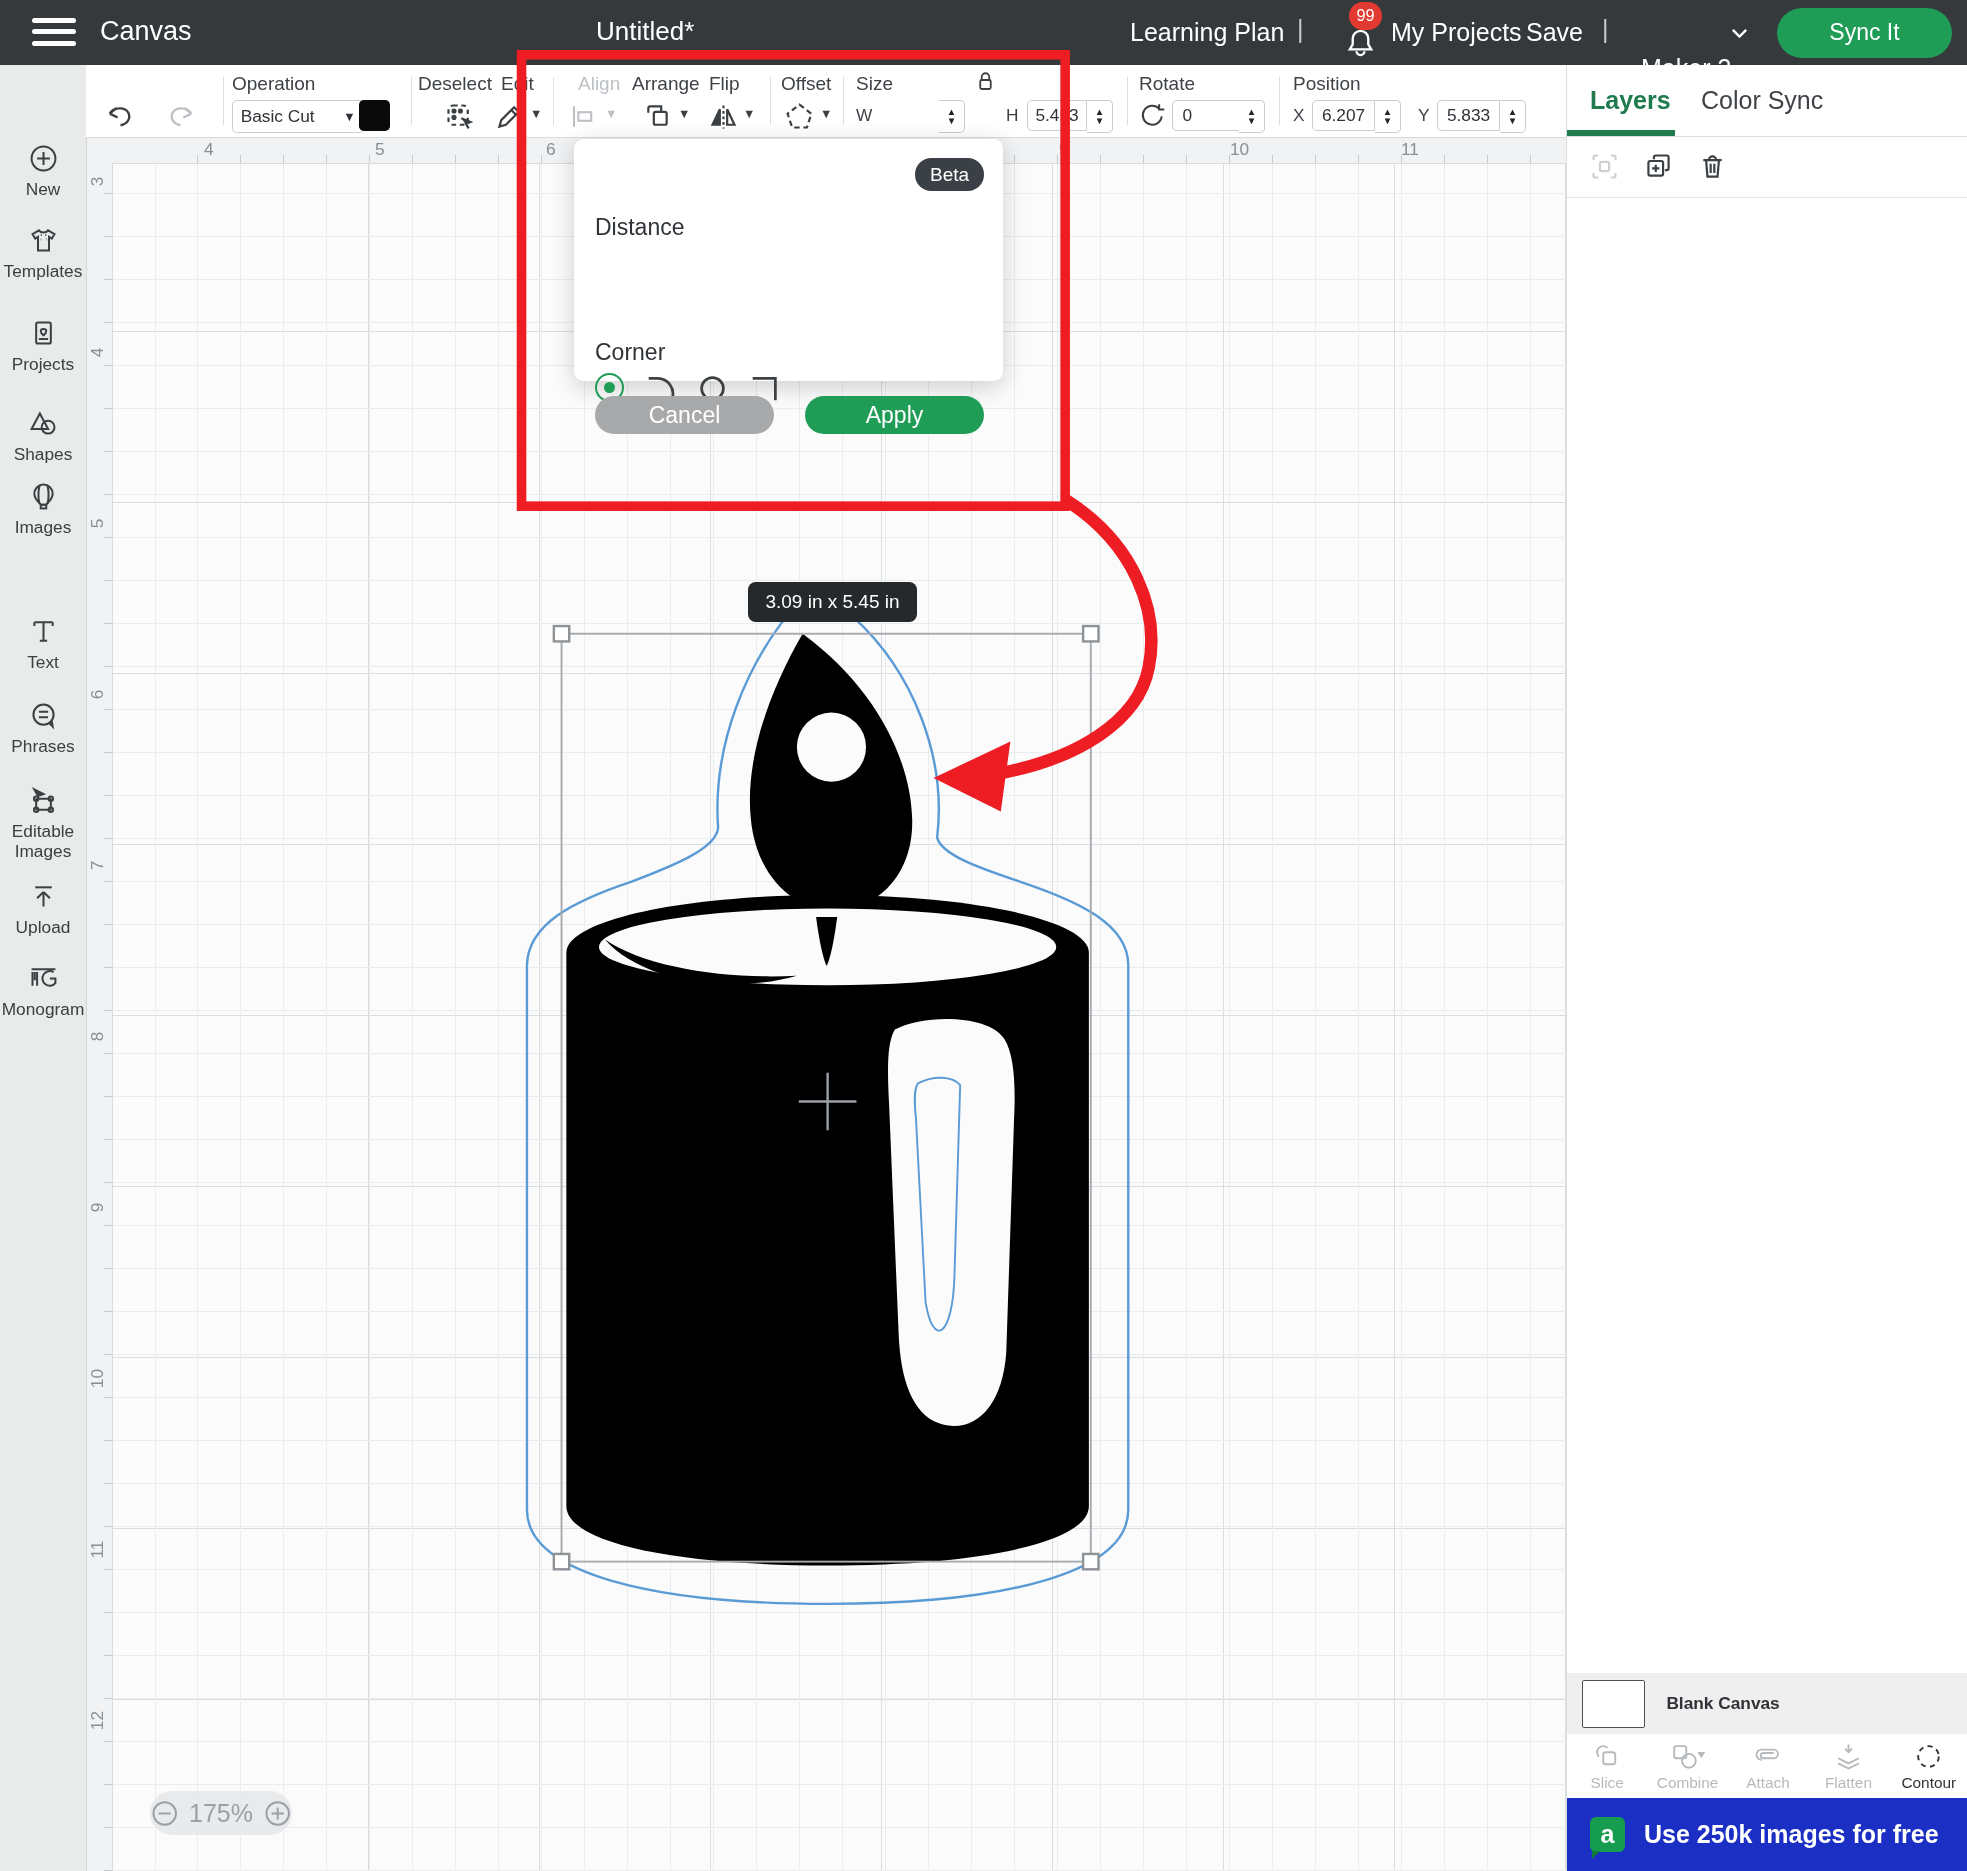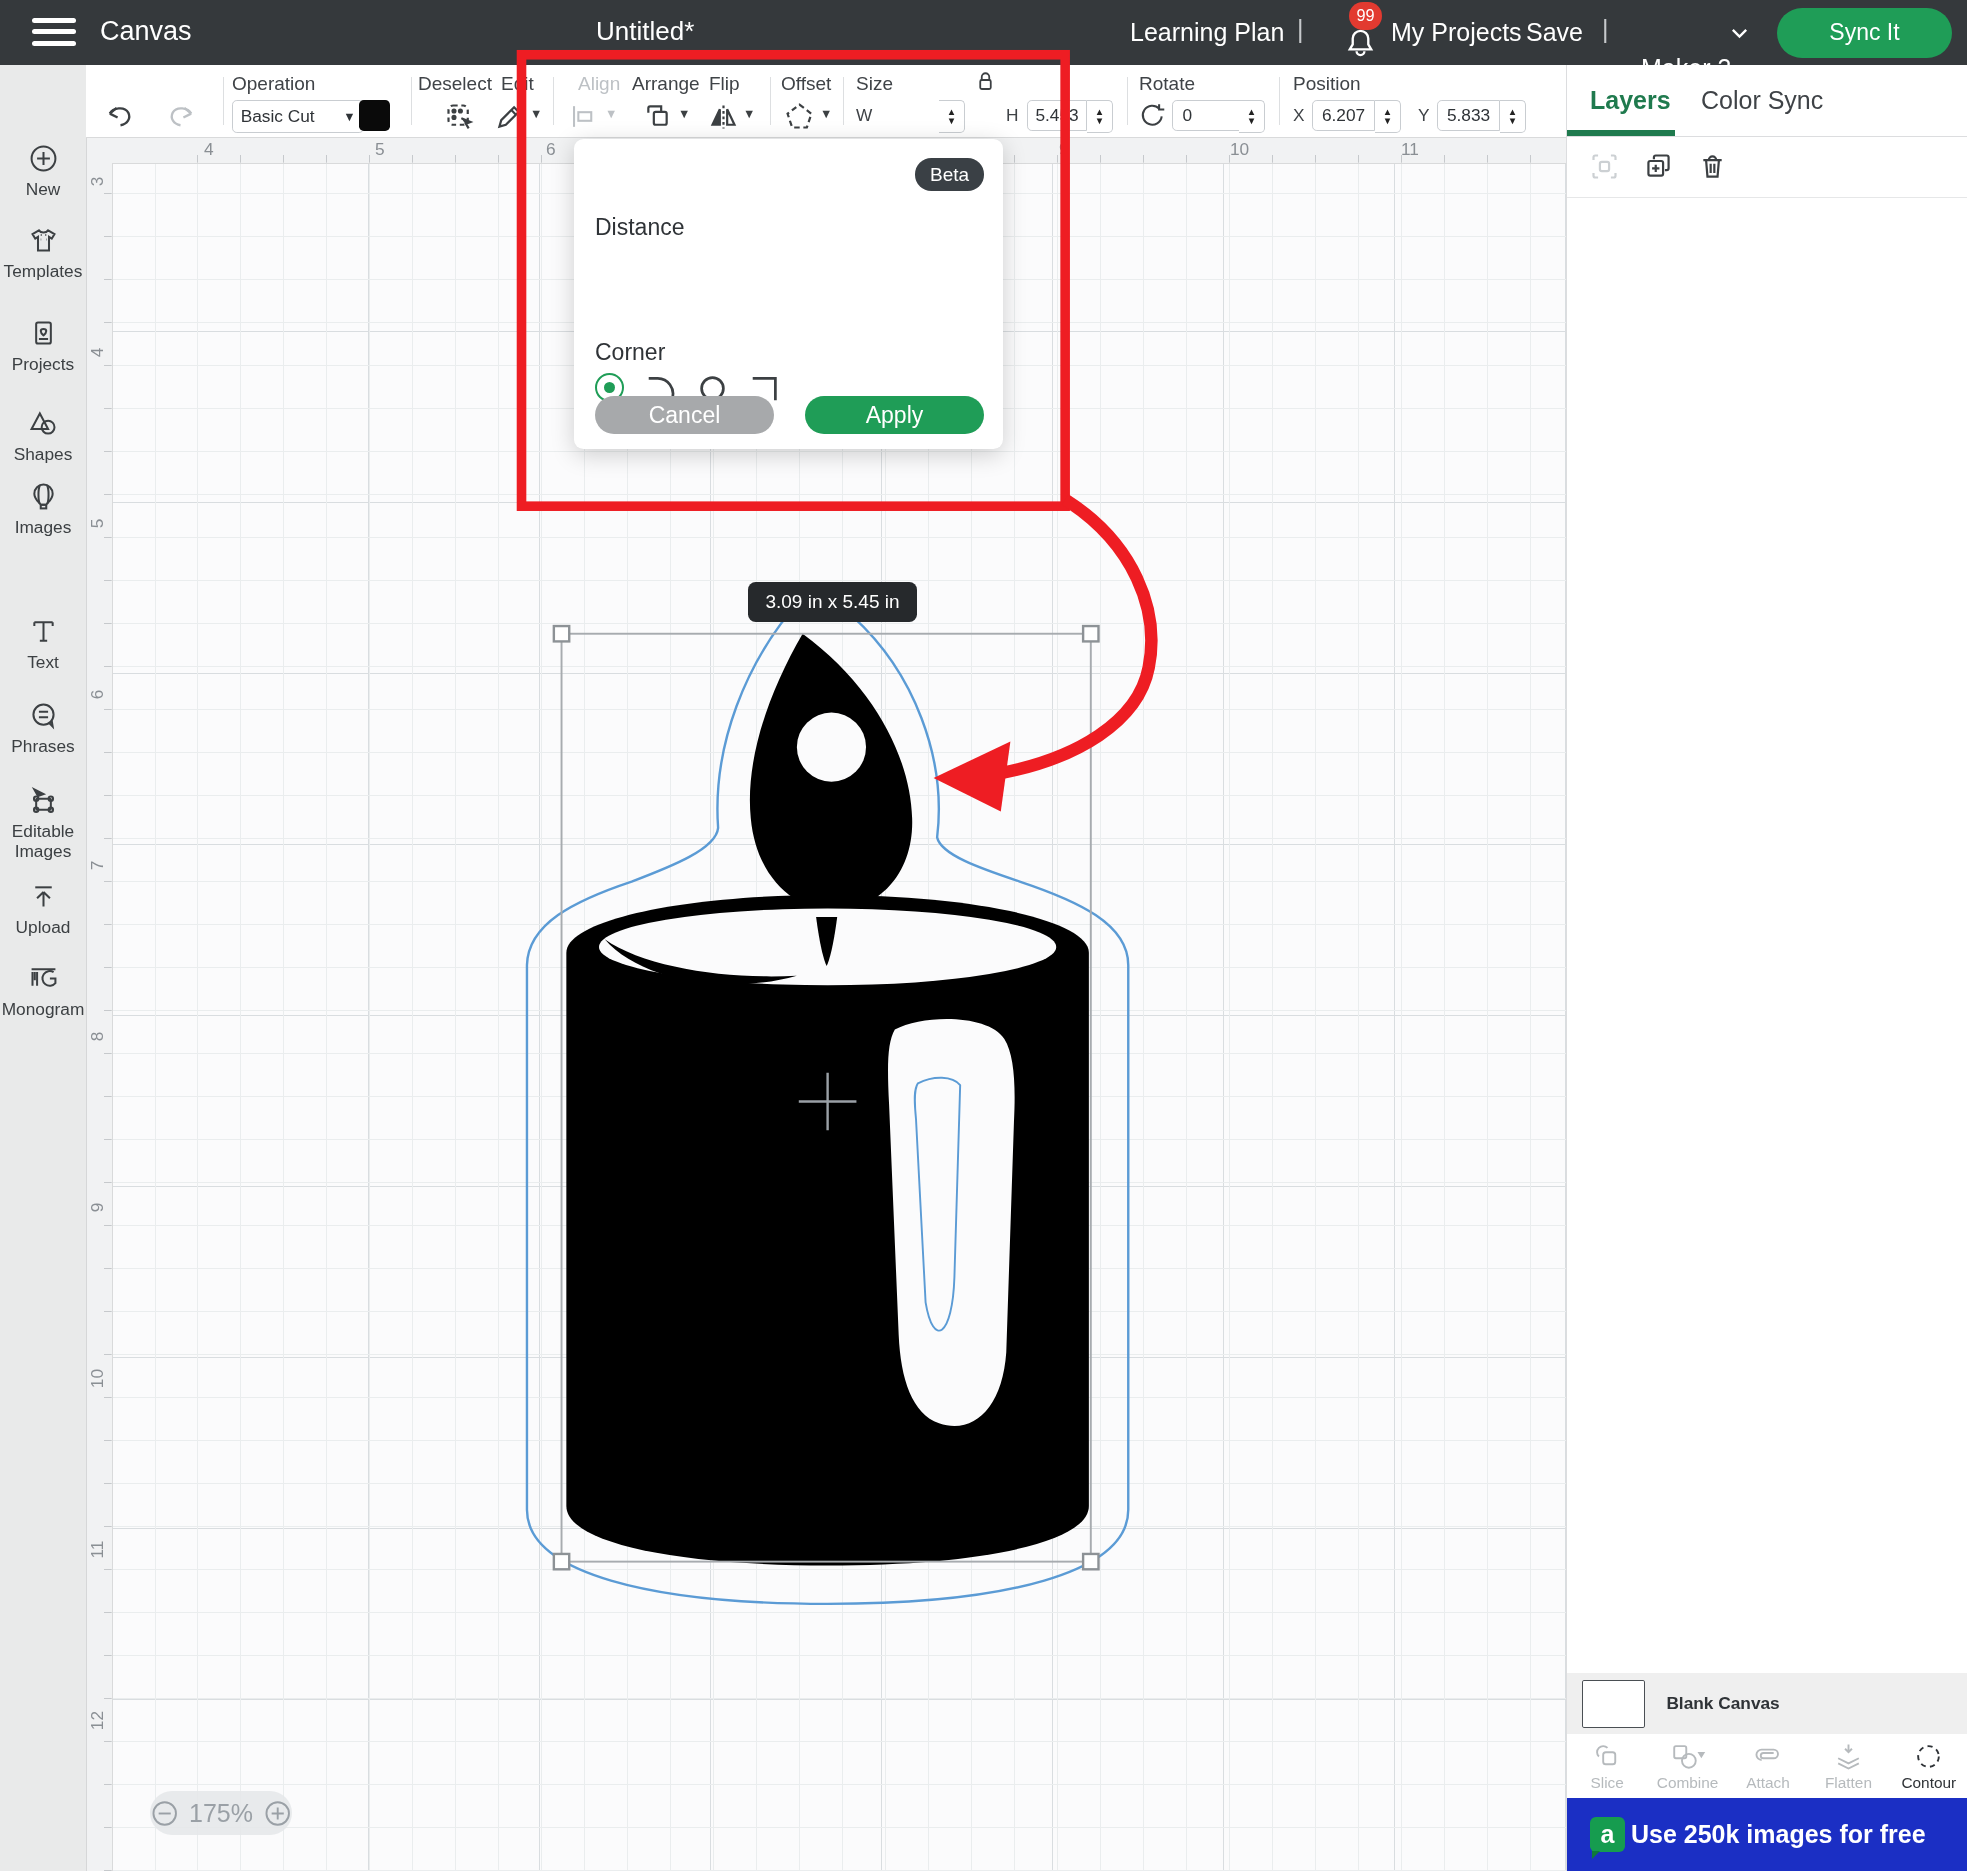--- a/index.html
+++ b/index.html
@@ -63,21 +63,21 @@
   .actions{position:absolute;left:0;top:1670px;width:402px;height:63px;background:#fff;display:flex;}
   .act{flex:1;display:flex;flex-direction:column;align-items:center;justify-content:center;cursor:pointer;}
   .act svg{stroke:#b6babd;fill:none;stroke-width:2.2;}
   .act .al{font-size:15.4px;color:#b6babd;margin-top:1.9px;}
   .act.on svg{stroke:#2f3337;}
   .act.on .al{color:#2f3337;}
   .promo{position:absolute;left:0;top:1733px;width:402px;height:73px;background:#1b2fc4;display:flex;align-items:center;cursor:pointer;}
   .promo-logo{position:relative;width:35px;height:35px;background:#169c4f;border-radius:5.8px;margin-left:23px;
               color:#fff;font-size:25px;font-weight:bold;display:flex;align-items:center;justify-content:center;}
   .promo-logo:after{content:"";position:absolute;left:1.9px;bottom:-6.7px;border:4.8px solid transparent;border-top-color:#0e7a3b;border-left-color:#0e7a3b;}
-  .promo-text{color:#fff;font-size:25px;font-weight:bold;margin-left:6px;}
+  .promo-text{color:#fff;font-size:25px;font-weight:bold;margin-left:19px;}
   
   .corner{position:absolute;left:86px;top:137px;width:26px;height:26px;background:#f1f2f3;border-right:1px solid #d9dadb;border-bottom:1px solid #d9dadb;z-index:10;}
   .h-ruler{position:absolute;left:112px;top:137px;width:1461px;height:26px;background:#f1f2f3;border-bottom:1px solid #d9dadb;z-index:10;
            background-image:repeating-linear-gradient(90deg,#c6c9cc 0 1px,transparent 1px 43px);
            background-size:100% 7.7px;background-position:85px bottom;background-repeat:no-repeat;background-color:#f1f2f3;}
   .v-ruler{position:absolute;left:86px;top:163px;width:26px;height:1708px;background:#f1f2f3;border-right:1px solid #d9dadb;z-index:10;
            background-image:repeating-linear-gradient(0deg,#c6c9cc 0 1px,transparent 1px 43px);
            background-size:7.7px 100%;background-position:right top;background-repeat:no-repeat;background-color:#f1f2f3;}
   .hrule-num{position:absolute;top:1.9px;font-size:17.3px;color:#8a8f94;}
   .vrule-num{position:absolute;left:-1px;width:25px;font-size:17.3px;color:#8a8f94;transform:rotate(-90deg);text-align:center;}
@@ -88,21 +88,21 @@
           repeating-linear-gradient(90deg,#d9dde0 0 1px,transparent 1px 171px),
           repeating-linear-gradient(0deg,#d9dde0 0 1px,transparent 1px 171px);
         background-position:85px 0,0 0,85px 0,0 0;}
   .scene{position:absolute;left:112px;top:163px;width:1461px;height:1708px;z-index:2;}
   .size-badge{position:absolute;left:748px;top:582px;width:169px;height:40px;background:#26292c;border-radius:7.7px;
               color:#fff;font-size:19px;display:flex;align-items:center;justify-content:center;z-index:6;white-space:nowrap;}
   .zoom-pill{position:absolute;left:150px;top:1791px;width:142px;height:44px;background:rgba(229,231,233,.88);border-radius:22px;
              display:flex;align-items:center;justify-content:center;gap:9.6px;color:#9aa0a6;font-size:25px;z-index:12;}
   .zoom-pill svg{stroke:#9aa0a6;fill:none;stroke-width:2.2;cursor:pointer;}
   
-  .popup{position:absolute;left:574px;top:139px;width:429px;height:310px;background:#fff;border-radius:9.6px;z-index:40;
+  .popup{position:absolute;left:574px;top:139px;width:429px;height:242px;background:#fff;border-radius:9.6px;z-index:40;
          box-shadow:0 5.8px 23px rgba(0,0,0,.18);text-decoration:underline;}
   .beta{position:absolute;right:19px;top:19px;width:69px;height:33px;background:#3a4045;color:#fff;border-radius:16.3px;
         font-size:19px;display:flex;align-items:center;justify-content:center;}
   .pp-lbl{position:absolute;left:21px;font-size:23px;color:#2f3337;}
   .slider-row{position:absolute;left:21px;top:113px;width:394px;height:46px;}
   .track{position:absolute;left:50px;top:22px;width:245px;height:2.9px;background:#c9cdd1;}
   .tick{position:absolute;left:157px;top:5.8px;width:1.9px;height:36px;background:#c3c7cb;}
   .handle{position:absolute;left:156px;top:1px;width:44px;height:44px;background:#fff;border-radius:50%;
           box-shadow:0 1.9px 7.7px rgba(0,0,0,.3);display:flex;align-items:center;justify-content:center;cursor:pointer;}
   .handle i{width:12.5px;height:12.5px;background:#1b1b1b;border-radius:50%;}

